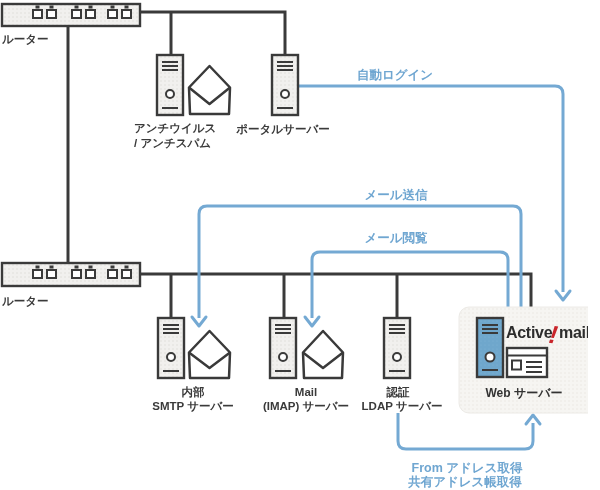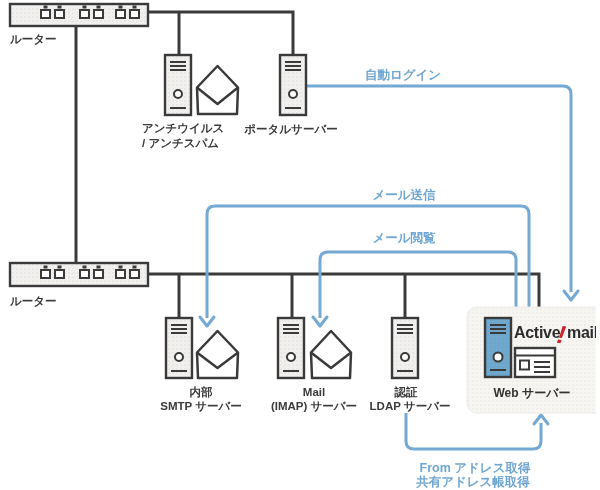--- a/index.html
+++ b/index.html
@@ -1,17 +1,17 @@
 <!DOCTYPE html>
 <html><head>
 <meta charset="utf-8">
 <style>
   html,body{margin:0;padding:0;background:#ffffff;}
   .stage{position:relative;width:588px;height:490px;background:#ffffff;overflow:hidden;
-         font-family:"Liberation Sans",sans-serif;padding-left:8px;}
+         font-family:"Liberation Sans",sans-serif;}
   svg{display:block;}
   .net{stroke:#3a3a3a;stroke-width:3;fill:none;}
   .flow{stroke:#74a9d3;stroke-width:3;fill:none;}
   .arrow{stroke:#74a9d3;stroke-width:3;fill:none;stroke-linecap:round;stroke-linejoin:round;}
   .box{stroke:#3a3a3a;stroke-width:2.4;}
   .thin{stroke:#3a3a3a;stroke-width:2;fill:none;}
   .lblDark{font-weight:bold;font-size:11.5px;fill:#3a3a3a;}
   .lblBlue{font-weight:bold;font-size:12.5px;fill:#6fa6d1;}
   .logoTxt{font-weight:bold;font-size:16px;fill:#2d2d2d;letter-spacing:-0.3px;}
   .logoBang{font-weight:bold;font-style:italic;font-size:25px;fill:#c9252b;}

